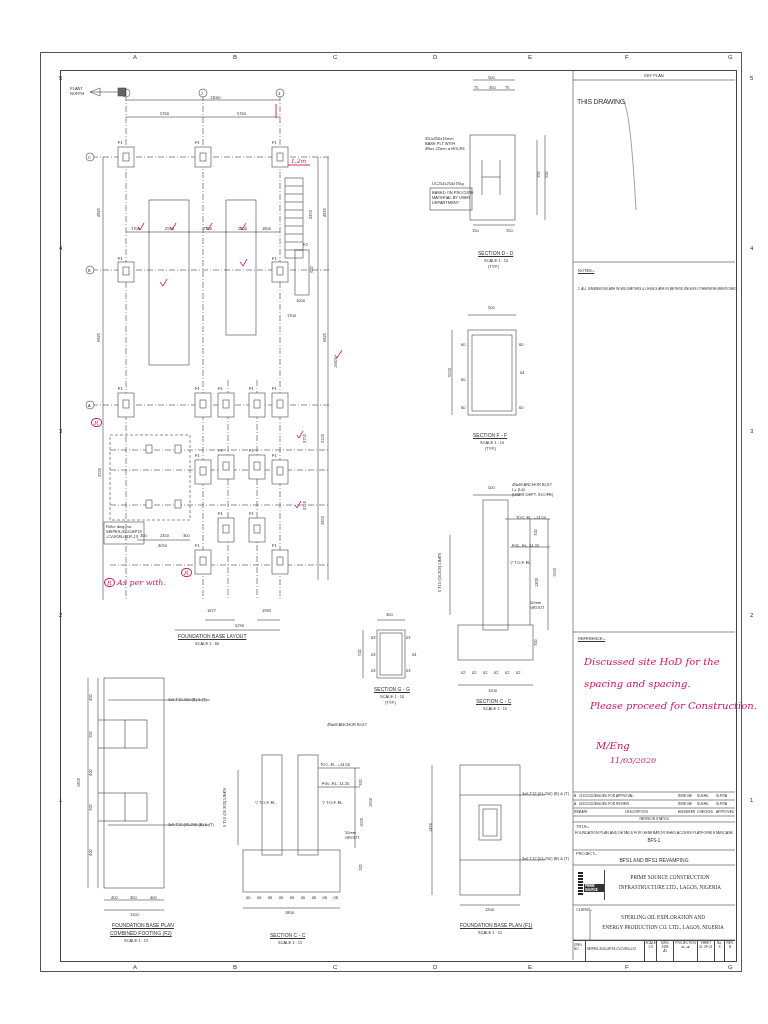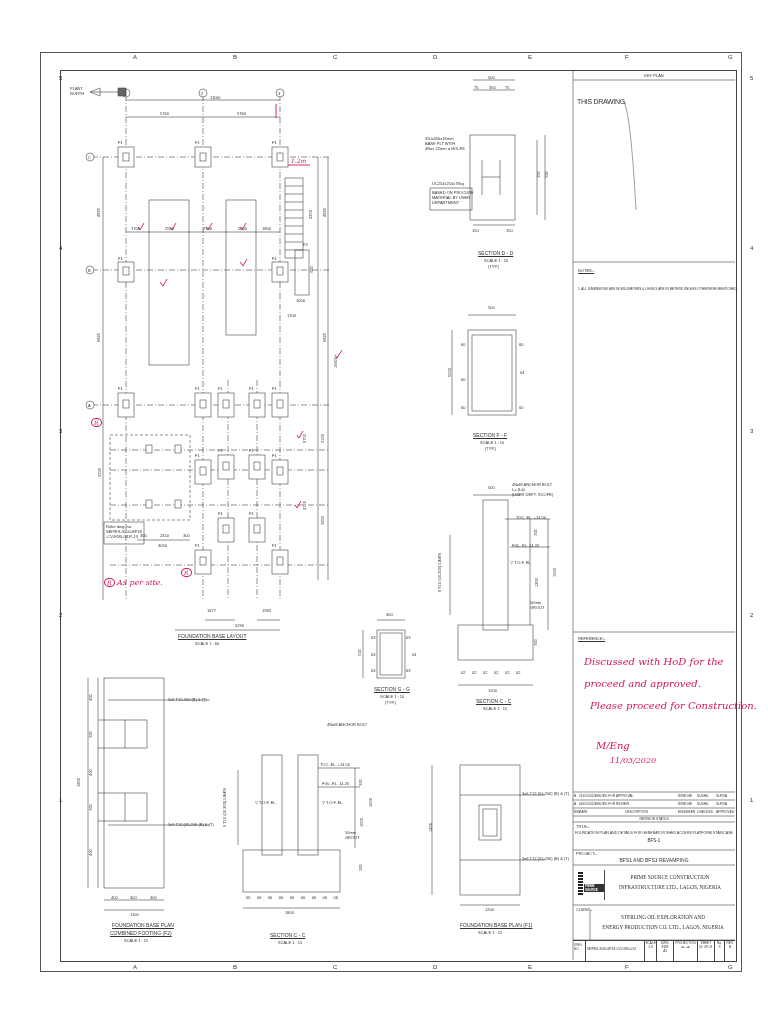--- a/index.html
+++ b/index.html
@@ -464,30 +464,30 @@
 </div>
 <div>
   <div class="abs tiny" style="left:578px;top:268px;text-decoration:underline;">NOTES:-</div>
   <div class="abs" style="left:578px;top:287px;font-size:3.2px;white-space:nowrap;">1.   ALL DIMENSIONS ARE IN MILLIMETERS &amp; LEVELS ARE IN METERS UNLESS OTHERWISE MENTIONED.</div>
 </div>
 <div>
   <div class="abs tiny" style="left:578px;top:636px;text-decoration:underline;">REFERENCE:-</div>
 </div>
 
 <div>
-  <div class="abs hand" style="left:584px;top:656px;font-size:10px;white-space:nowrap;">Discussed with HoD for the</div>
-  <div class="abs hand" style="left:584px;top:678px;font-size:10px;white-space:nowrap;">proceed and approved.</div>
+  <div class="abs hand" style="left:584px;top:656px;font-size:10px;white-space:nowrap;">Discussed site HoD for the</div>
+  <div class="abs hand" style="left:584px;top:678px;font-size:10px;white-space:nowrap;">spacing and spacing.</div>
   <div class="abs hand" style="left:590px;top:700px;font-size:10px;white-space:nowrap;">Please proceed for Construction.</div>
   <div class="abs hand" style="left:596px;top:740px;font-size:10px;">M/Eng</div>
   <div class="abs hand" style="left:610px;top:756px;font-size:8px;">11/03/2020</div>
 </div>
 <div class="abs hand" style="left:291px;top:157px;font-size:6px;">1.2m</div>
 <div class="abs hand" style="left:104px;top:578px;font-size:8px;white-space:nowrap;">
   <span style="border:1px solid #d4145a;border-radius:50%;padding:0 2px;font-size:6px;">R</span>
-  <span>As per site.</span>
+  <span>As per with.</span>
 </div>
 <div class="abs hand" style="left:91px;top:418px;font-size:6px;border:1px solid #d4145a;border-radius:50%;padding:0 2px;">R</div>
 <div class="abs hand" style="left:181px;top:568px;font-size:6px;border:1px solid #d4145a;border-radius:50%;padding:0 2px;">R</div>
 
 <div style="font-size:3.3px;">
   <div class="abs" style="left:574px;top:794px;width:160px;display:flex;">
     <span style="width:5px">B</span>
     <span style="width:16px">21/02/2020</span>
     <span style="width:83px">ISSUED FOR APPROVAL</span>
     <span style="width:19px">RKMOSE</span>

